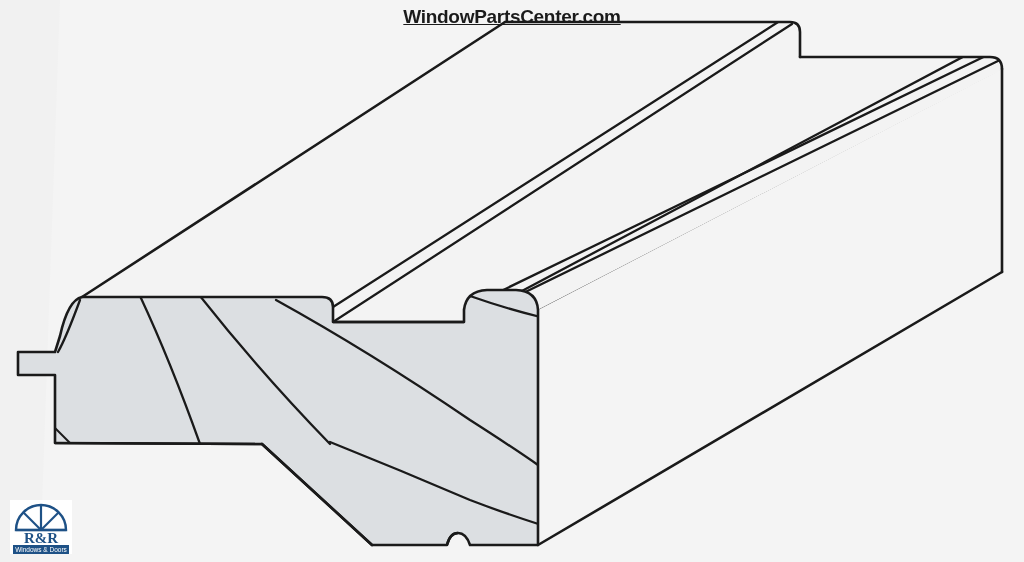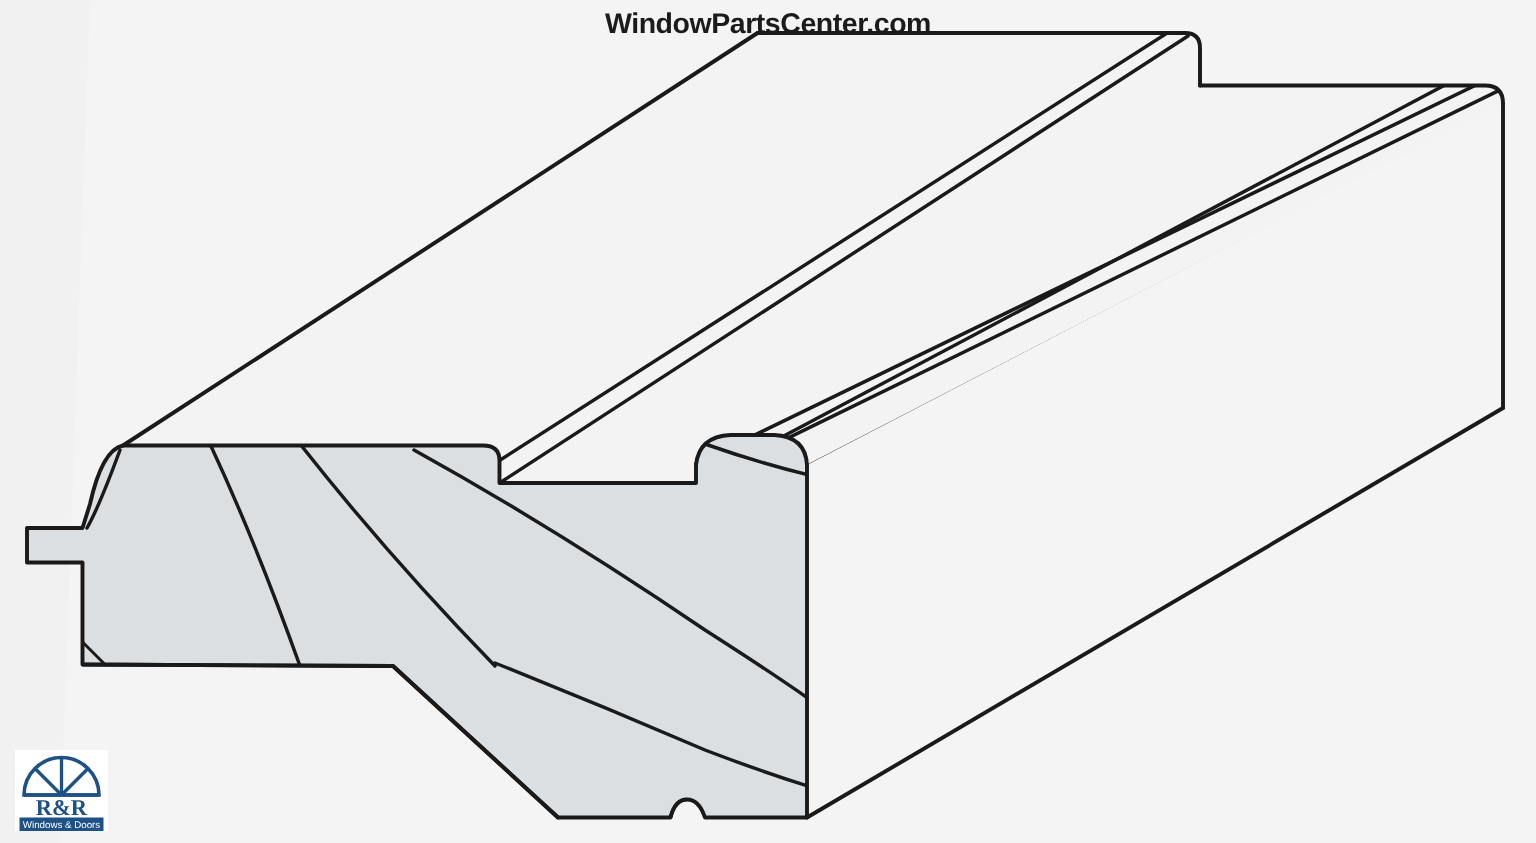--- a/index.html
+++ b/index.html
@@ -34,20 +34,21 @@
     text-align: center;
     font-family: "Liberation Sans", sans-serif;
     font-size: 19px;
     font-weight: bold;
     letter-spacing: -0.3px;
     color: #1b1b1b;
     z-index: 5;
     white-space: nowrap;
     pointer-events: none;
     user-select: none;
+    text-decoration: underline;
   }
   #brand-logo {
     position: absolute;
     left: 10px;
     top: 500px;
     width: 62px;
     height: 54px;
     background: #84cc16;
     z-index: 6;
   }

